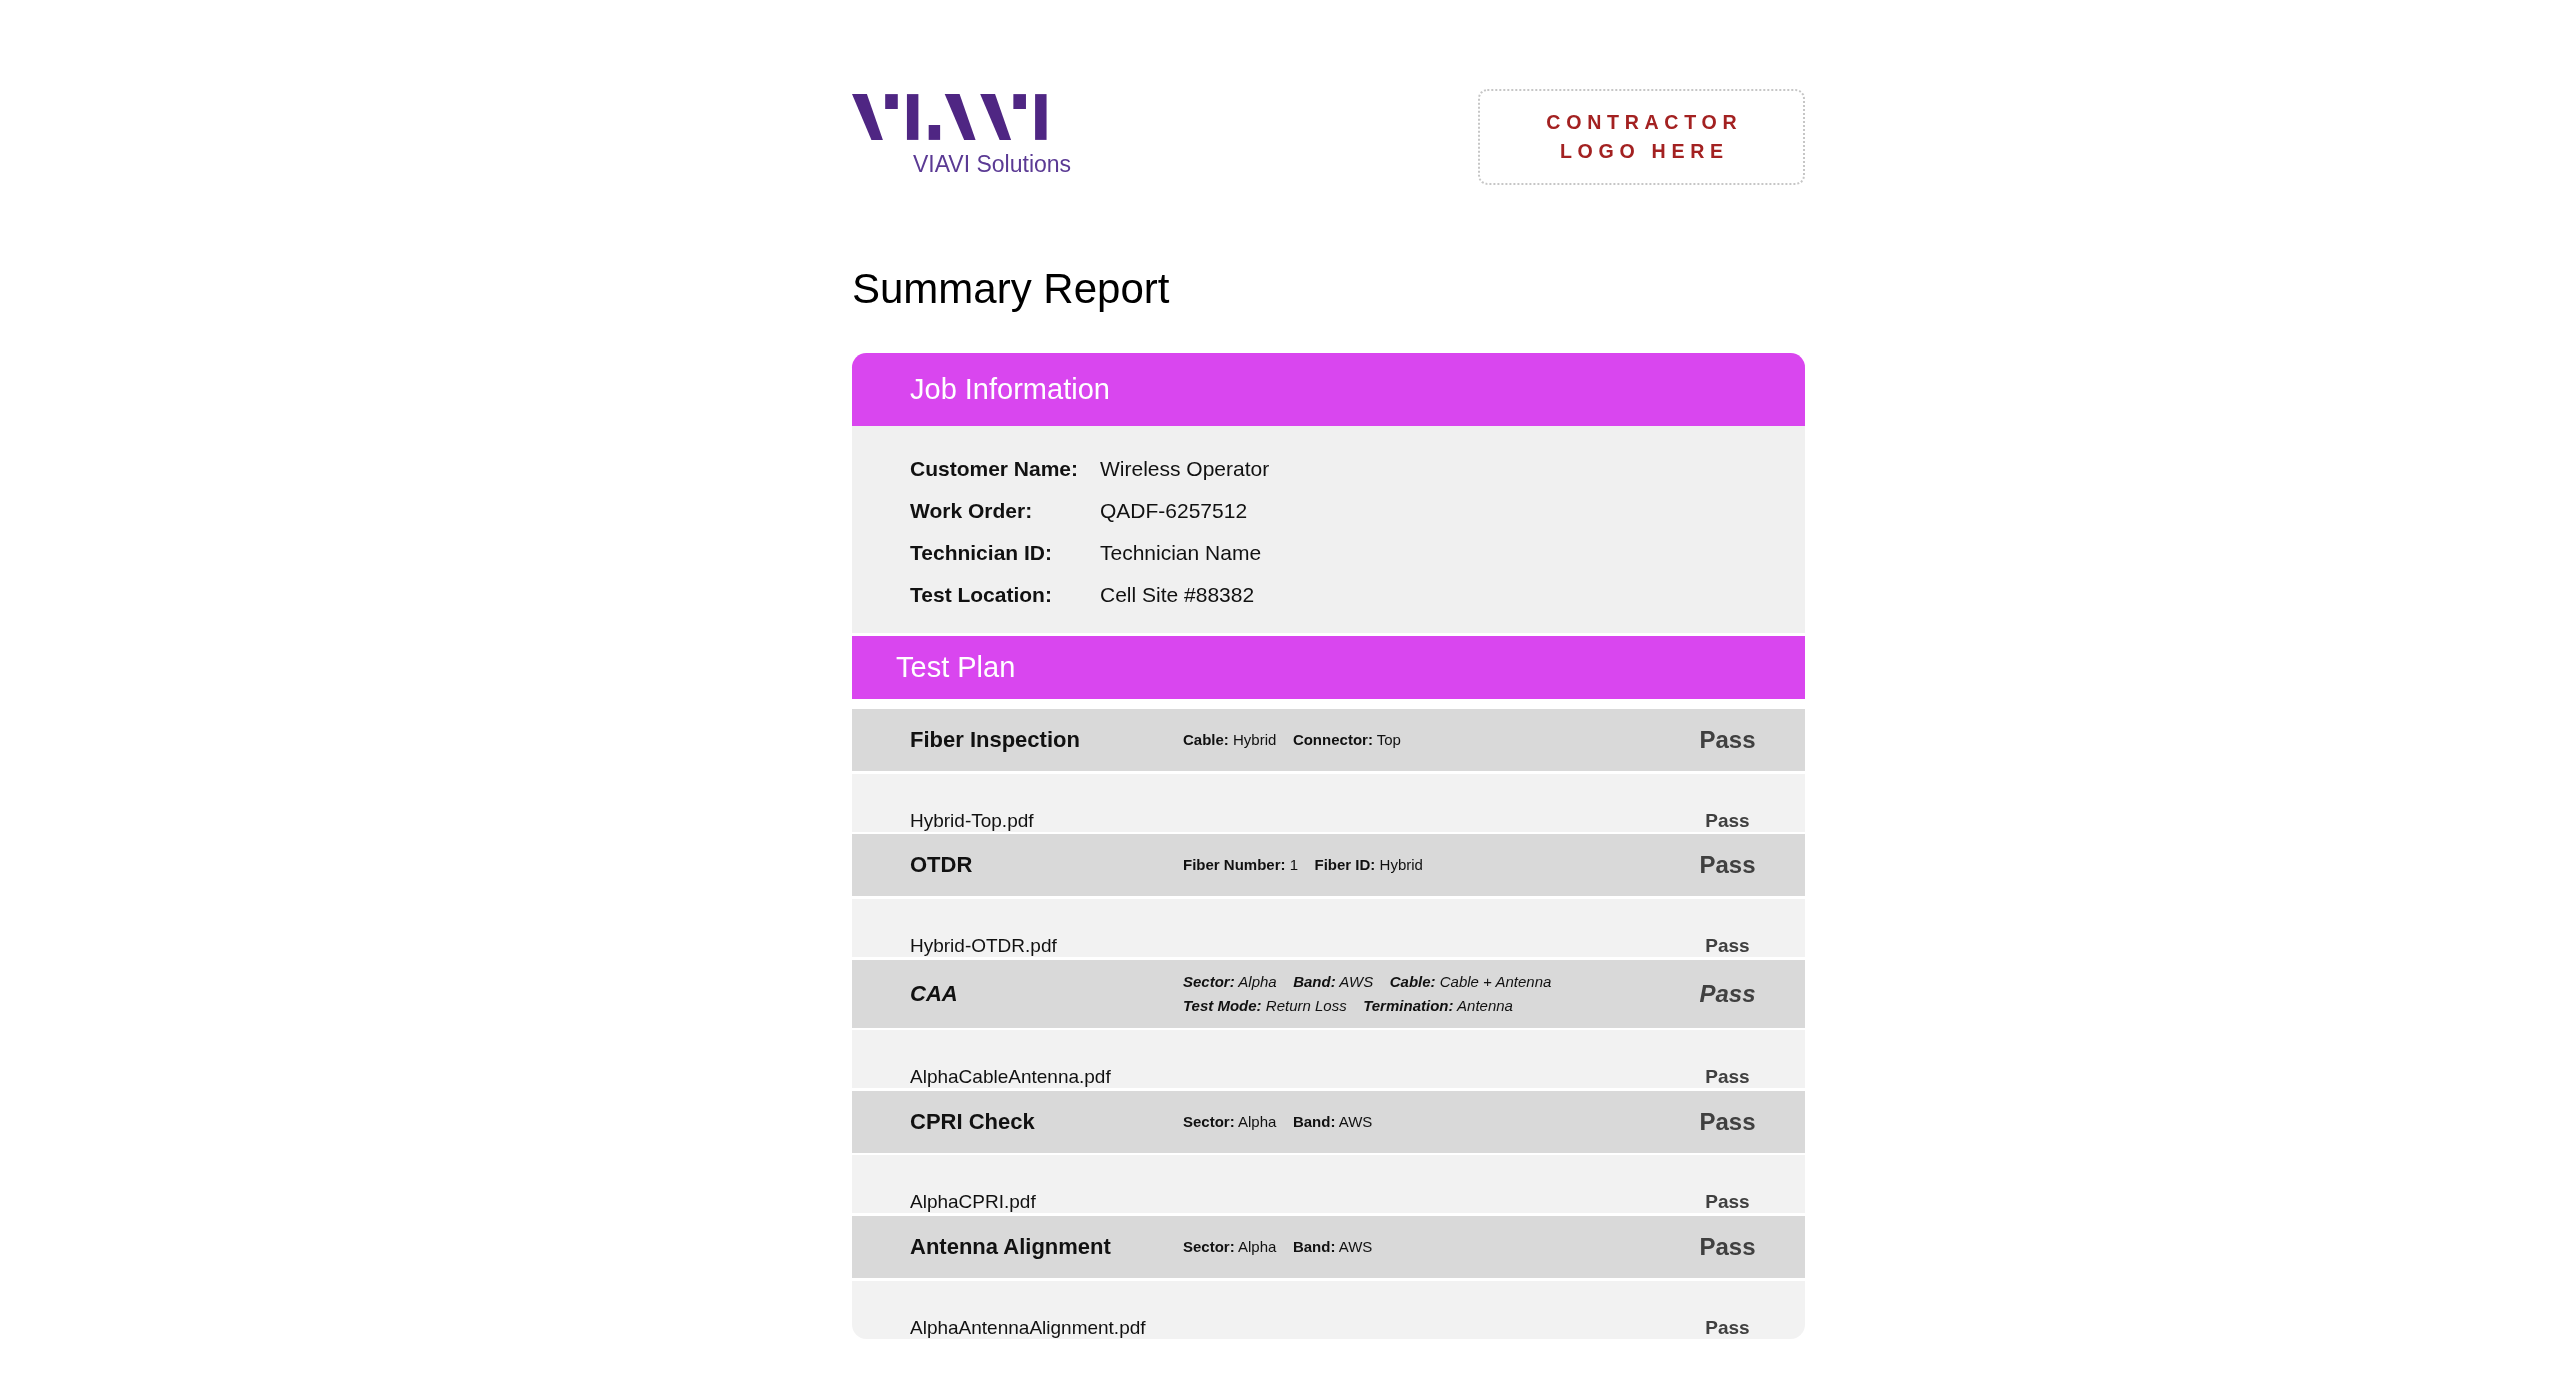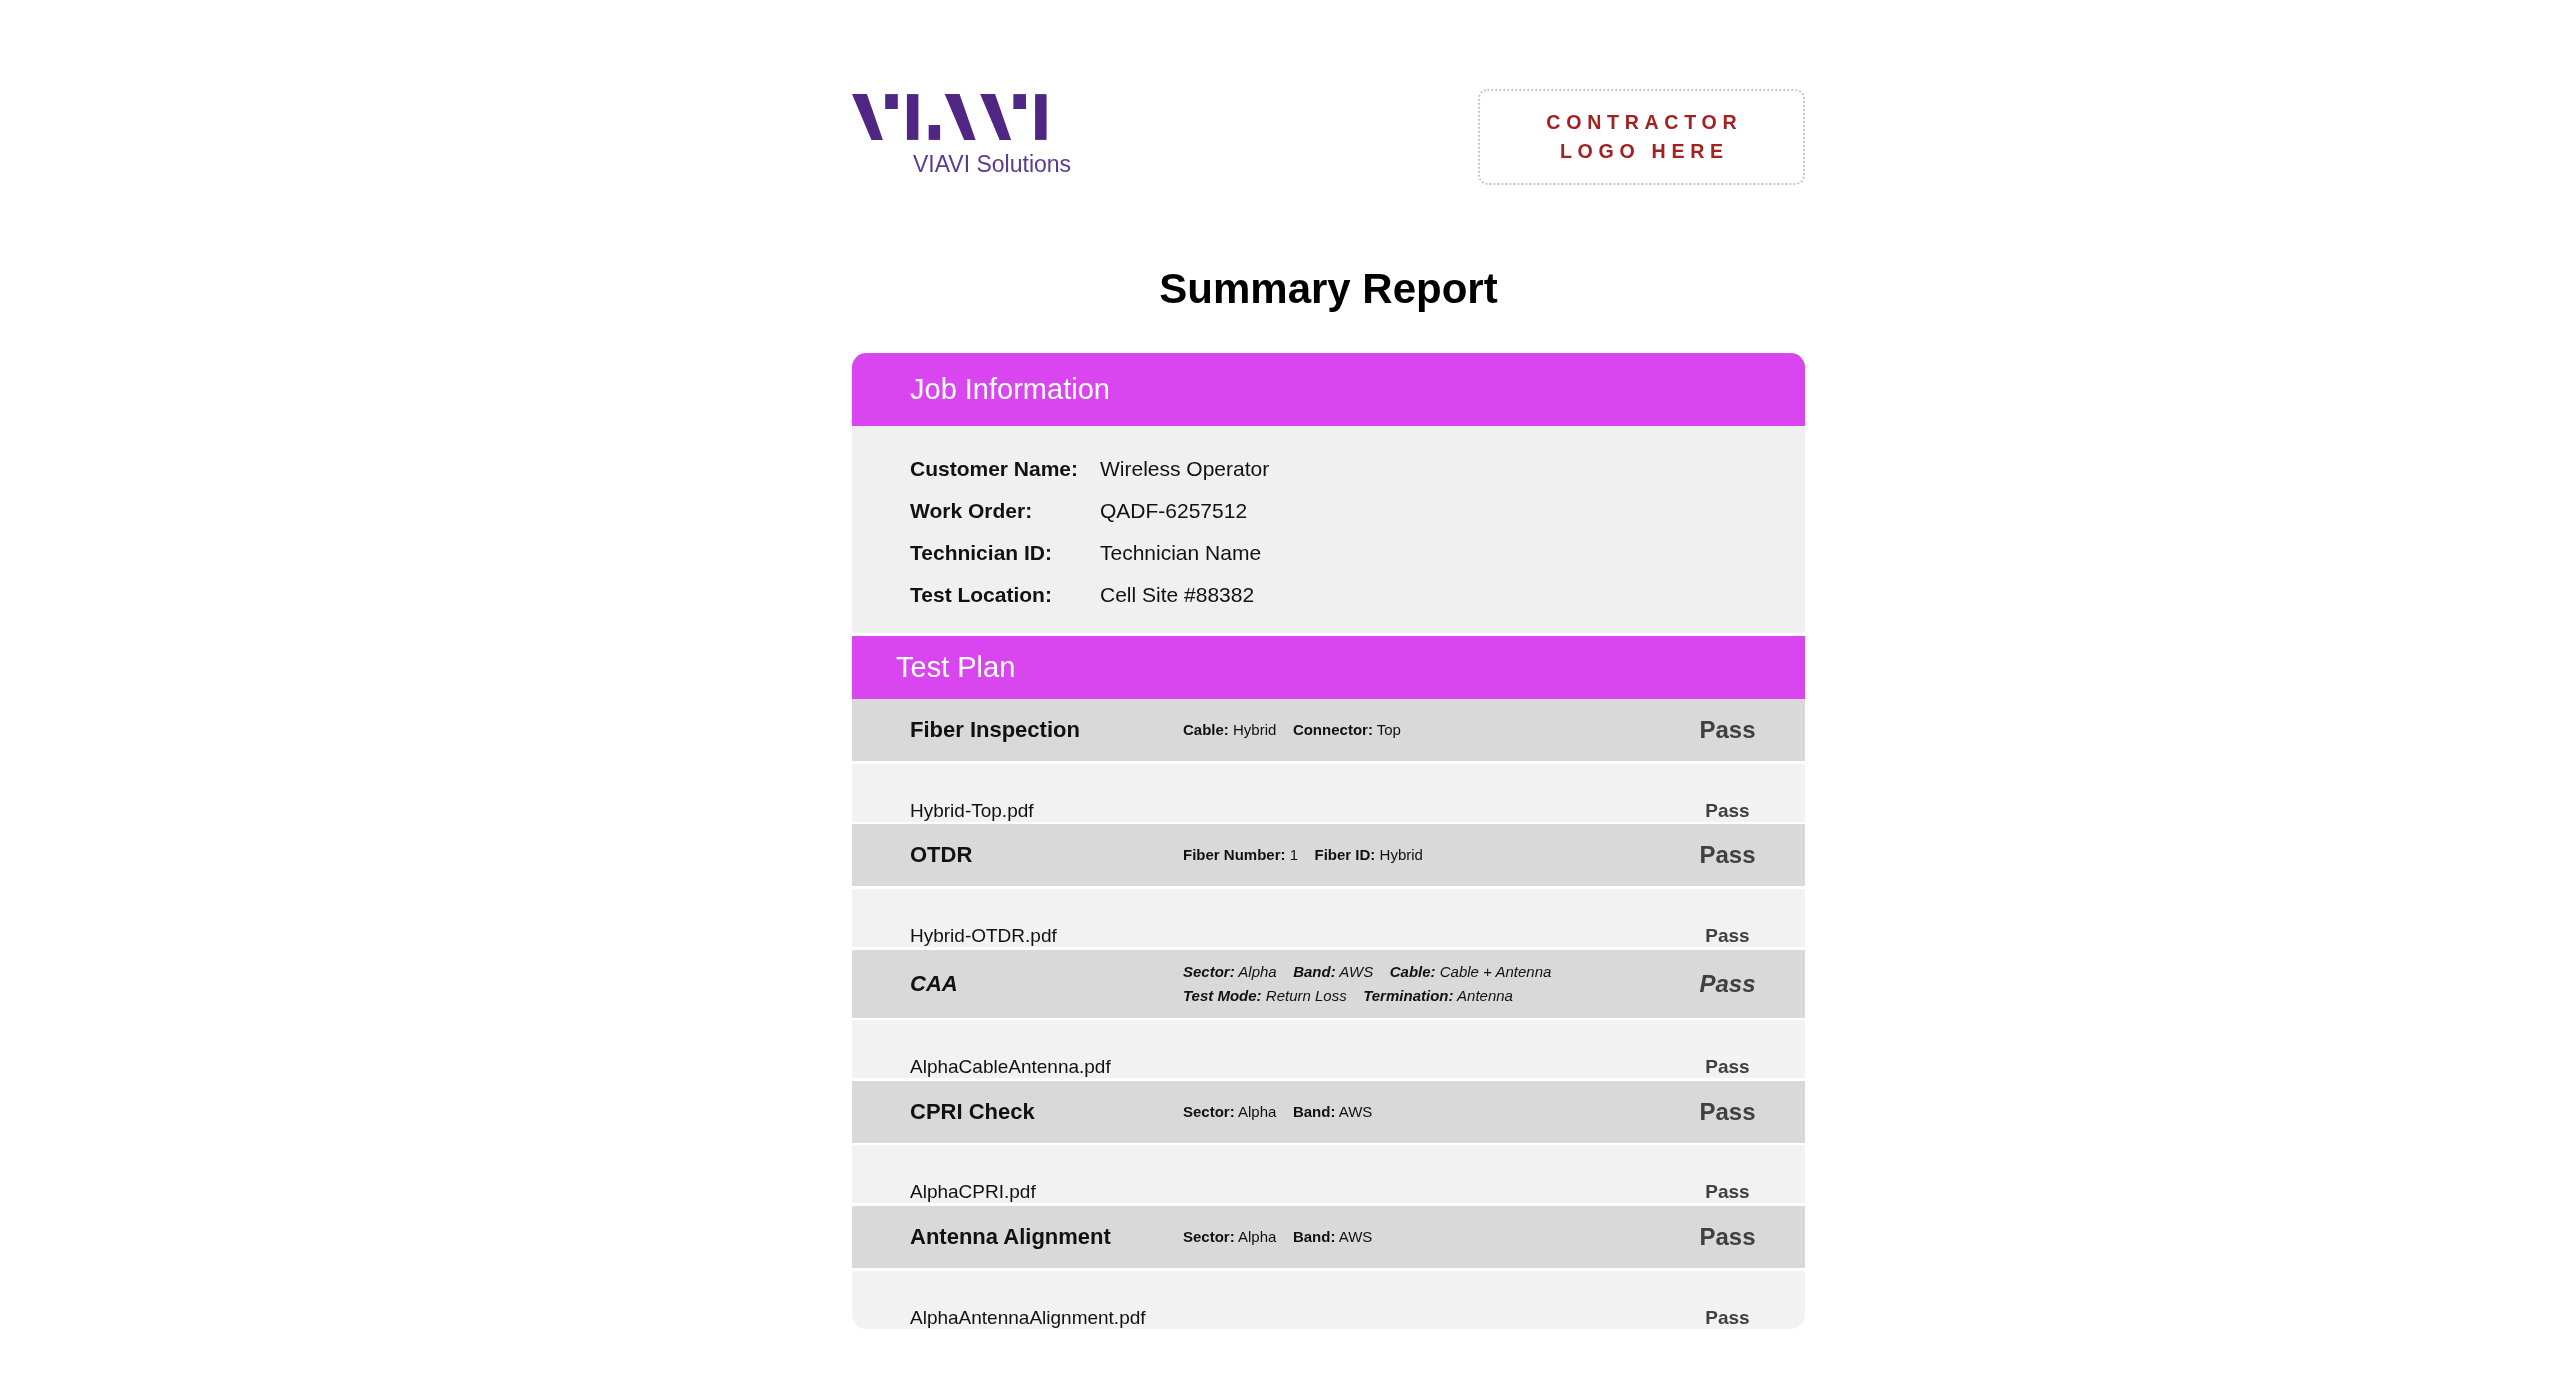--- a/index.html
+++ b/index.html
@@ -20,37 +20,37 @@
     width: 327px; height: 96px; box-sizing: border-box;
     border: 2.1px dotted #c6c6c6; border-radius: 9.3px;
     display: flex; flex-direction: column; justify-content: center; align-items: center;
   }
   .contractor .cline {
     color: #a32121; font-weight: bold; font-size: 19.6px;
     letter-spacing: 5.7px; text-indent: 5.7px; line-height: 29px; white-space: nowrap;
   }
 
   
-  .title { font-size: 42px; font-weight: bold; text-align: center; margin: 77px 0 40px 0; color: #000; }
+  .title { font-size: 42px; font-weight: normal; margin: 77px 0 40px 0; color: #000; }
 
   
   .bar {
     background: #d946ef; color: #ffffff; font-size: 29px; font-weight: 400;
     padding-left: 58px; display: flex; align-items: center; box-sizing: border-box;
   }
   .bar.job { height: 73px; border-radius: 14.4px 14.4px 0 0; }
   .bar.plan { height: 63px; margin-top: 3.1px; padding-left: 44px; }
 
   
   .job-body { background: #f0f0f0; padding: 21.6px 0 17.5px 58px; }
   .field { line-height: 42px; font-size: 21px; }
   .flabel { font-weight: bold; display: inline-block; width: 190px; }
 
   
-  .rows { margin-top: 0; }
+  .rows { margin-top: 10px; }
   .row { display: flex; align-items: center; padding-left: 58px; margin-bottom: 2.6px; box-sizing: border-box; }
   .row.test { background: #d9d9d9; height: 62px; }
   .row.test.tall { height: 68px; font-style: italic; }
   .row.file { background: #f2f2f2; height: 58px; align-items: flex-end; }
   .row.last { border-radius: 0 0 14.4px 14.4px; margin-bottom: 0; }
   .cell.name { width: 273px; font-size: 22px; font-weight: bold; }
   .cell.fname { width: 273px; font-size: 19px; }
   .cell.params { flex: 1; font-size: 15px; line-height: 24px; }
   .pline { white-space: nowrap; }
   .pair { margin-right: 16.5px; }

